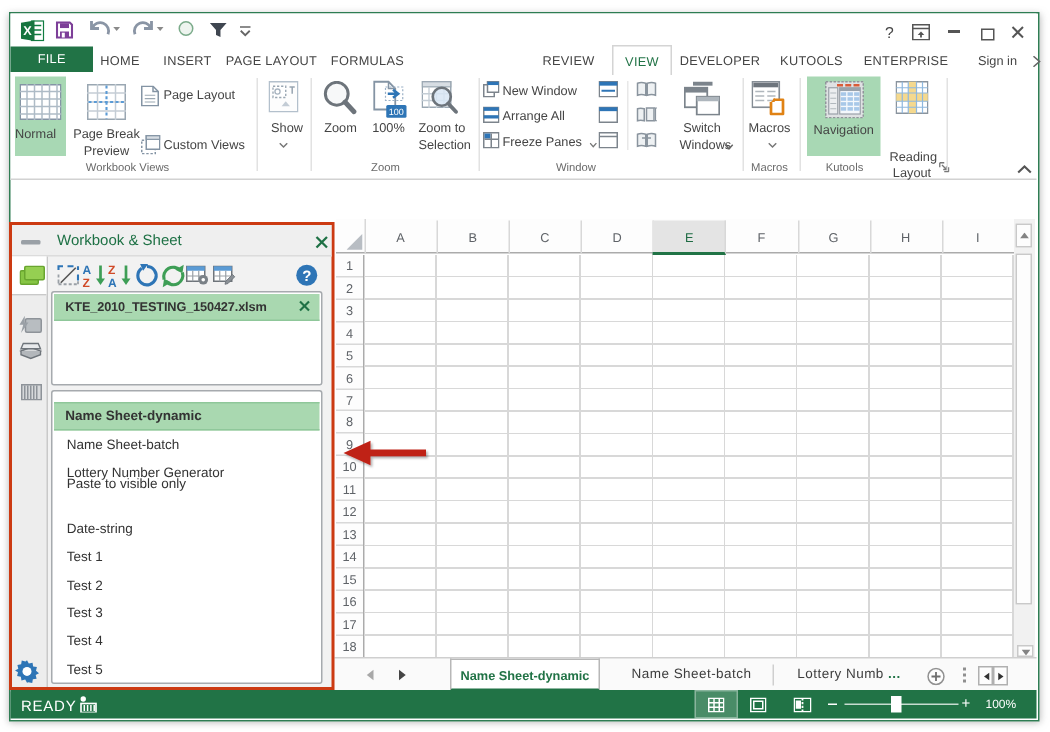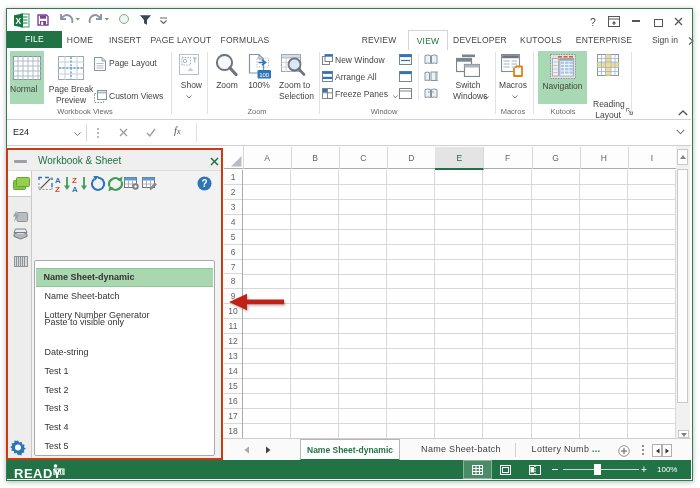--- a/index.html
+++ b/index.html
@@ -347,44 +347,20 @@
         </g>
     </svg>
     <div class="btxt" style="left:586px;top:30px;width:30px;margin-top:19px;">Reading<br>Layout</div>
     <div class="glabel" style="left:536px;width:40px;">Kutools</div>
     <svg class="abs" style="left:619px;top:58px" width="7" height="7" viewBox="0 0 7 7">
       <path d="M0.5 0.5 h3 M0.5 0.5 v3 M6.5 6.5 h-3 M6.5 6.5 v-3 M2 2 l3 3 M5 2.8 v2.2 h-2.2" fill="none" stroke="#777" stroke-width="0.9"></path>
     </svg>
     <div class="gsep" style="left:624px;"></div>
     <svg class="abs" style="left:671px;top:60px" width="10" height="6" viewBox="0 0 10 6">
         <path d="M0.8 5 L5 1 L9.2 5" fill="none" stroke="#555" stroke-width="1.4"></path>
-      </svg>
-  </div>
-  <div id="fbar">
-    <div class="abs" style="left:6px;top:7px;font-size:9px;color:#222;">E24</div>
-    <svg class="abs" style="left:67px;top:12px" width="7" height="4" viewBox="0 0 7 4">
-        <path d="M0.5 0.5 L3.5 3.5 L6.5 0.5" fill="none" stroke="#777" stroke-width="1"></path>
-      </svg>
-    <div class="abs" style="left:79px;top:4px;width:1px;height:17px;background:#d9d9d9;"></div>
-    <div class="abs" style="left:89.5px;top:8px;width:2px;height:2px;background:#b9b9b9;"></div>
-    <div class="abs" style="left:89.5px;top:12px;width:2px;height:2px;background:#b9b9b9;"></div>
-    <div class="abs" style="left:89.5px;top:16px;width:2px;height:2px;background:#b9b9b9;"></div>
-    <svg class="abs" style="left:112px;top:8px" width="9" height="9" viewBox="0 0 9 9">
-        <g stroke="#9b9b9b" stroke-width="1.3">
-          <line x1="1" y1="1" x2="8" y2="8"></line>
-          <line x1="8" y1="1" x2="1" y2="8"></line>
-        </g>
-      </svg>
-    <svg class="abs" style="left:139px;top:8px" width="10" height="9" viewBox="0 0 10 9">
-        <path d="M1 5 L3.8 8 L9 1" fill="none" stroke="#9b9b9b" stroke-width="1.3"></path>
-      </svg>
-    <div class="abs" style="left:167px;top:5px;font-size:10.5px;color:#555;font-style:italic;font-family:'Liberation Serif',serif;"><i>f</i><span style="font-size:8px;">x</span></div>
-    <div class="abs" style="left:189px;top:3px;width:1px;height:19px;background:#e0e0e0;"></div>
-    <svg class="abs" style="left:669px;top:9px" width="9" height="6" viewBox="0 0 9 6">
-        <path d="M0.8 0.8 L4.5 4.8 L8.2 0.8" fill="none" stroke="#777" stroke-width="1.1"></path>
       </svg>
   </div>
   <div id="gridwrap">
 
     <div class="abs" style="left:0;top:0;width:452px;height:23px;background:#fdfdfd;border-bottom:1px solid #ababab;box-sizing:border-box;"></div>
     <svg class="abs" style="left:7px;top:10px" width="11" height="11" viewBox="0 0 11 11">
         <path d="M10.5 0 V10.5 H0 Z" fill="#b8bdc3"></path>
       </svg>
     <div class="abs" style="left:19px;top:0;width:1px;height:23px;background:#d8d8d8;"></div>
     <div class="colhead" style="left:19px;width:48.1px;">A</div>
@@ -455,21 +431,21 @@
     <div class="abs" style="left:645px;top:5px;width:10px;height:13px;background:#fdfdfd;border:1px solid #b0b0b0;box-sizing:border-box;"></div>
     <svg class="abs" style="left:648px;top:9px" width="5" height="6" viewBox="0 0 5 6">
         <path d="M4.5 0.5 L1 3 L4.5 5.5 Z" fill="#333"></path>
       </svg>
     <div class="abs" style="left:655px;top:5px;width:10px;height:13px;background:#fdfdfd;border:1px solid #b0b0b0;box-sizing:border-box;"></div>
     <svg class="abs" style="left:658px;top:9px" width="5" height="6" viewBox="0 0 5 6">
         <path d="M0.5 0.5 L4 3 L0.5 5.5 Z" fill="#333"></path>
       </svg>
   </div>
   <div id="statusbar">
-    <div class="abs" style="left:7px;top:6px;font-size:13px;font-weight:bold;letter-spacing:.5px;color:#fff;">READY</div>
+    <div class="abs" style="left:7px;top:6px;font-size:10px;font-weight:normal;letter-spacing:.5px;color:#fff;">READY</div>
     <svg class="abs" style="left:46px;top:4px" width="12" height="11" viewBox="0 0 12 11">
       <circle cx="2.5" cy="2" r="1.8" fill="#fff"></circle>
       <rect x="1" y="5" width="10" height="6" fill="none" stroke="#fff" stroke-width="1.1"></rect>
       <g stroke="#fff" stroke-width="1">
           <line x1="3.2" y1="6" x2="3.2" y2="10"></line>
           <line x1="5.4" y1="6" x2="5.4" y2="10"></line>
           <line x1="7.6" y1="6" x2="7.6" y2="10"></line>
           <line x1="9.8" y1="6" x2="9.8" y2="10"></line>
         </g>
     </svg>
@@ -586,20 +562,31 @@
           <line x1="8.5" y1="3.5" x2="8.5" y2="10.5"></line>
           <line x1="0.5" y1="7" x2="12.5" y2="7"></line>
         </g>
       <path d="M8.5 10.5 L13 6 l1.5 1.5 L10 12 l-2 .5 Z" fill="#8a9096" stroke="#6e747a" stroke-width="0.6"></path>
     </svg>
     <svg class="abs" style="left:189px;top:26px" width="15" height="15" viewBox="0 0 15 15">
       <circle cx="7.5" cy="7.5" r="7" fill="#2e75b6"></circle>
       <text x="7.5" y="11" font-size="10" font-weight="bold" fill="#fff" text-anchor="middle" font-family="Liberation Sans">?</text>
     </svg>
 
+    <div class="abs" style="left:25.5px;top:43.5px;width:181px;height:63px;background:#fff;border:1px solid #a6aaae;border-radius:2px;box-sizing:border-box;">
+      <div style="position:absolute;left:1px;top:1px;right:1px;height:17px;background:#a9d8b0;border-bottom:1px solid #8fc79a;">
+        <div style="position:absolute;left:8px;top:3px;font-size:8.5px;font-weight:bold;color:#333;letter-spacing:-0.1px;">KTE_2010_TESTING_150427.xlsm</div>
+        <svg style="position:absolute;right:6px;top:4.5px" width="8" height="8" viewBox="0 0 8 8">
+            <g stroke="#1e7145" stroke-width="1.4">
+              <line x1="1" y1="1" x2="7" y2="7"></line>
+              <line x1="7" y1="1" x2="1" y2="7"></line>
+            </g>
+          </svg>
+      </div>
+    </div>
 
     <div class="abs" style="left:25.5px;top:109.5px;width:181px;height:196px;background:#fff;border:1px solid #a6aaae;border-radius:2px;box-sizing:border-box;">
       <div style="position:absolute;left:1px;top:7px;right:1px;height:17.5px;background:#a9d8b0;border-top:1px solid #8fc79a;border-bottom:1px solid #8fc79a;">
         <div style="position:absolute;left:8px;top:3px;font-size:9px;font-weight:bold;color:#333;">Name Sheet-dynamic</div>
       </div>
       <div class="lrow" style="top:30.5px;">Name Sheet-batch</div>
       <div class="lrow" style="top:49.2px;">Lottery Number Generator</div>
       <div class="lrow" style="top:56px;">Paste to visible only</div>
       <div class="lrow" style="top:86.6px;">Date-string</div>
       <div class="lrow" style="top:105.3px;">Test 1</div>

